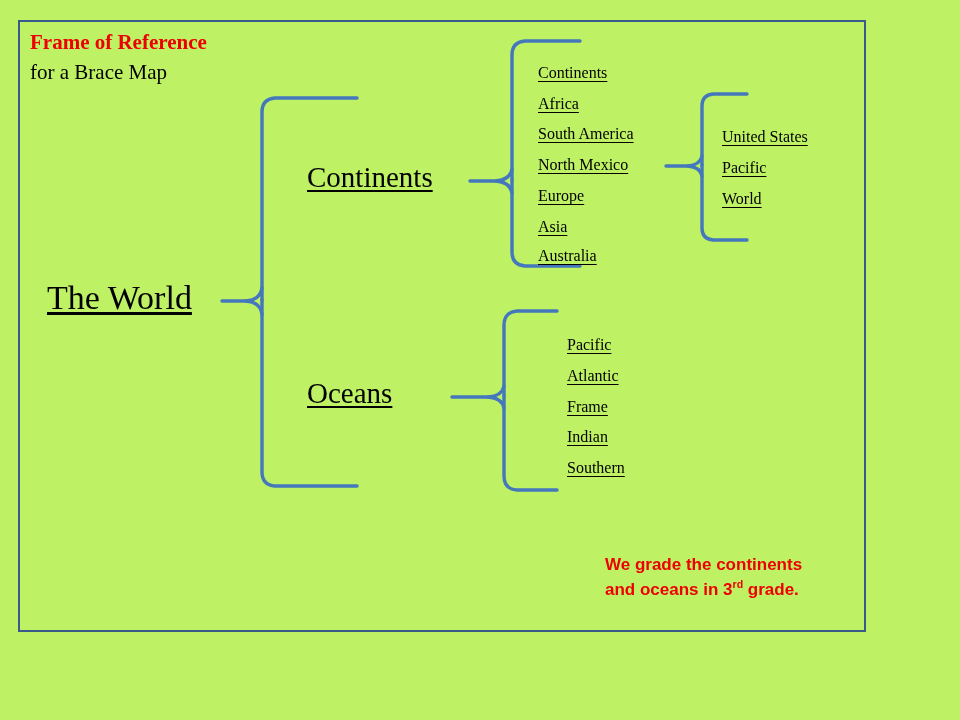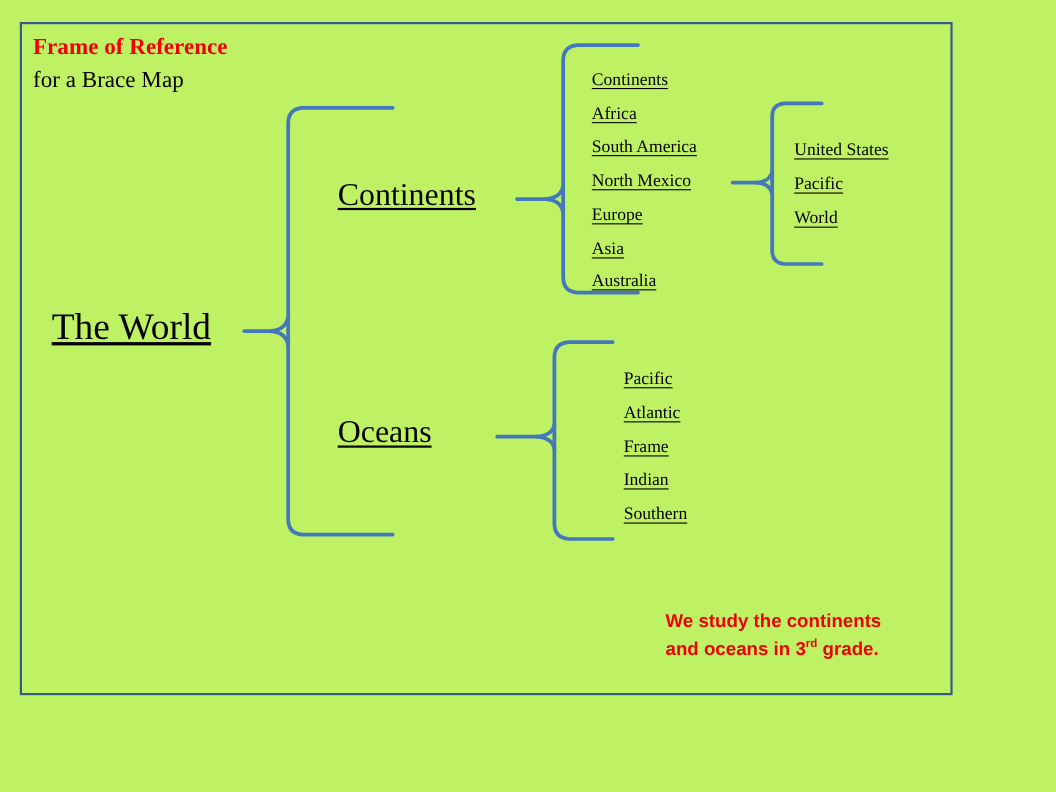--- a/index.html
+++ b/index.html
@@ -170,15 +170,15 @@
   <div class="txt underlined leaf leaf-oceans" style="top:368px">Atlantic</div>
   <div class="txt underlined leaf leaf-oceans" style="top:399px">Frame</div>
   <div class="txt underlined leaf leaf-oceans" style="top:429px">Indian</div>
   <div class="txt underlined leaf leaf-oceans" style="top:460px">Southern</div>
 
   <div class="txt underlined leaf leaf-countries" style="top:129px">United States</div>
   <div class="txt underlined leaf leaf-countries" style="top:160px">Pacific</div>
   <div class="txt underlined leaf leaf-countries" style="top:191px">World</div>
 
 
-  <div class="note" id="note-right"><span>We study the continents</span><br><span>and oceans in 3</span><sup>rd</sup><span> grade.</span></div>
+  <div class="note" id="note-right"><span>We grade the continents</span><br><span>and oceans in 3</span><sup>rd</sup><span> grade.</span></div>
 
 </div>
 
 </body></html>

